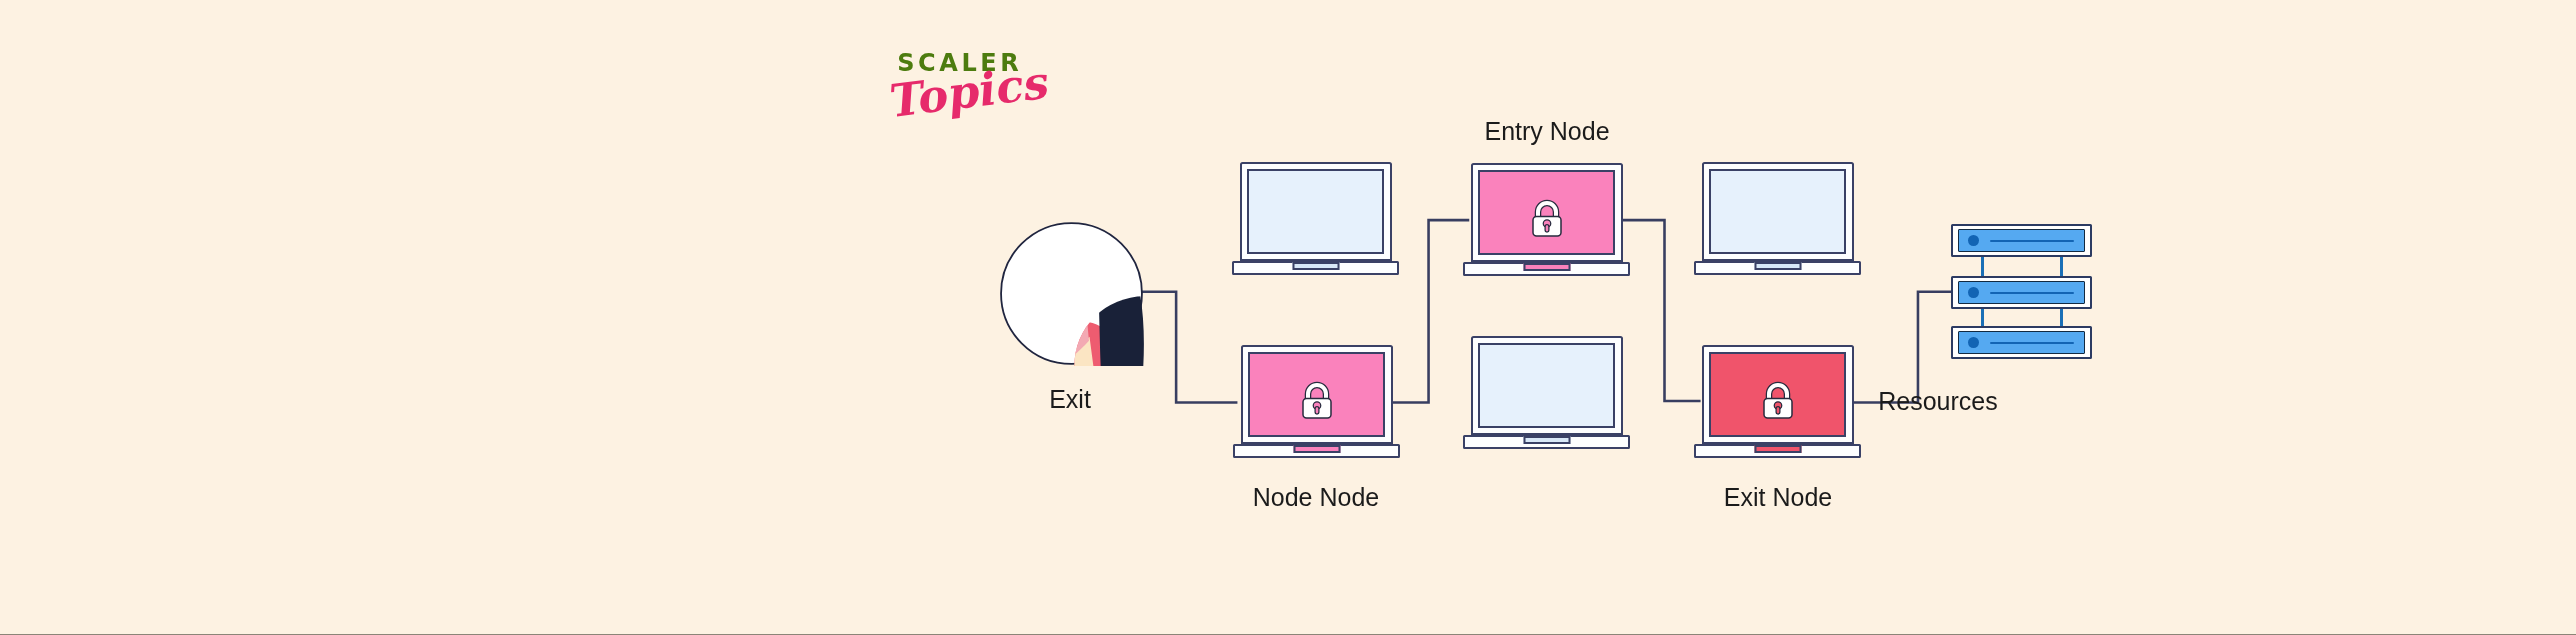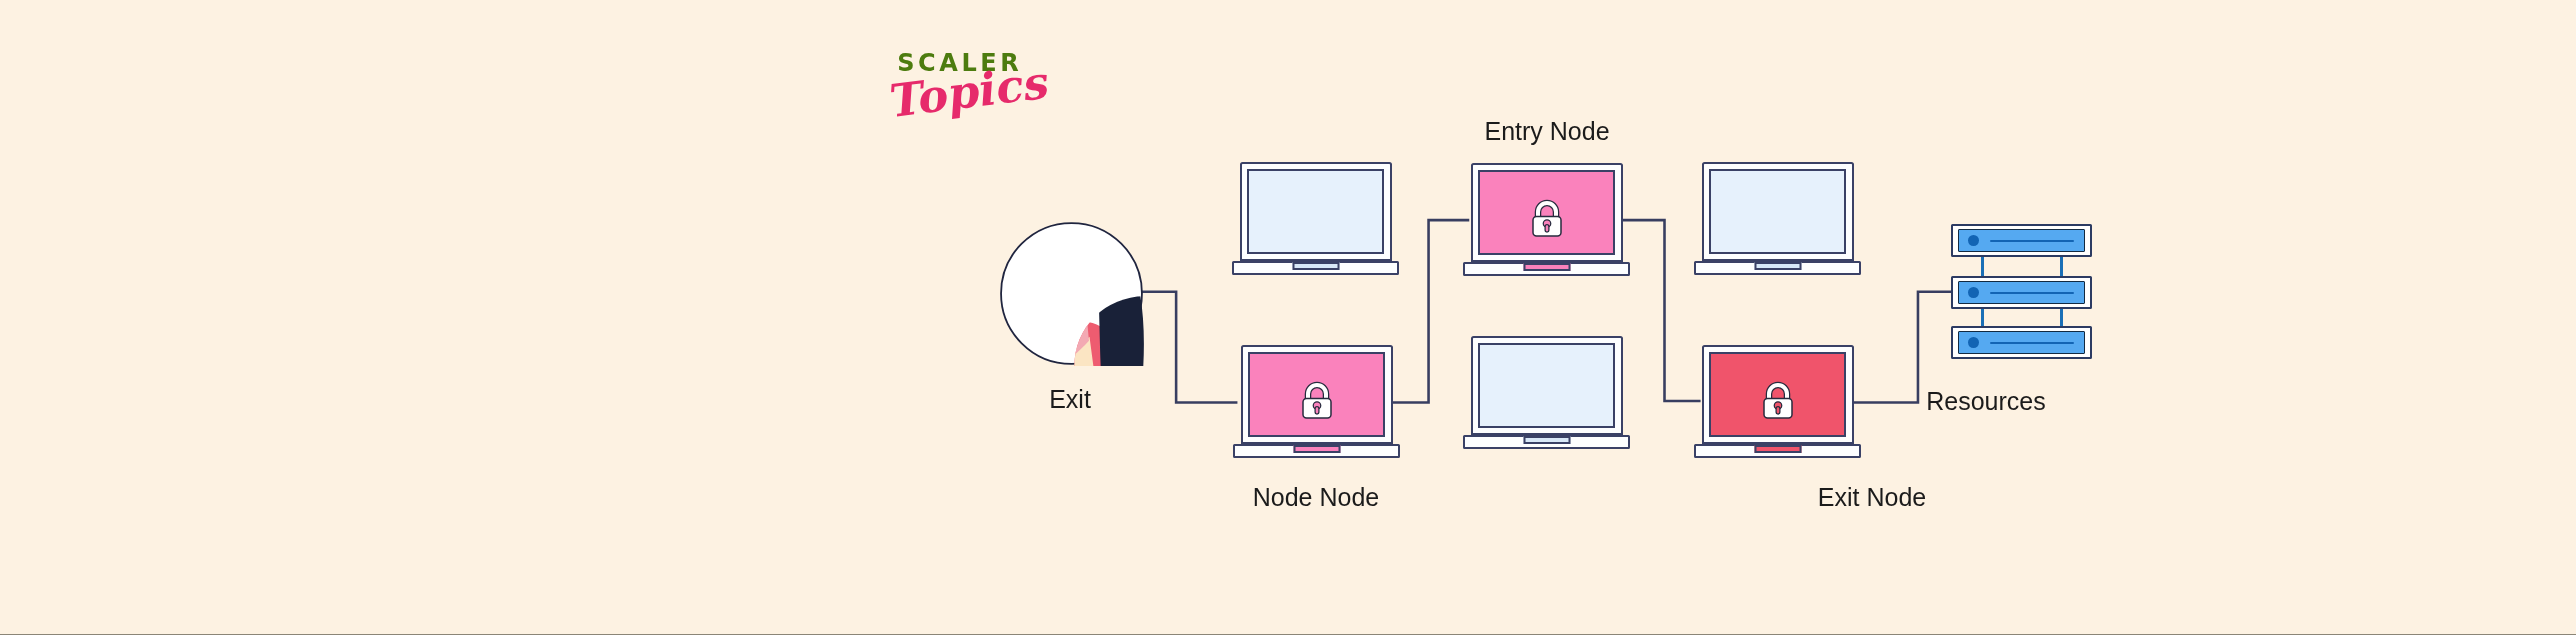--- a/index.html
+++ b/index.html
@@ -225,18 +225,18 @@
   <div class="server" style="top:326px;">
     <div class="server-inner">
       <span class="led"></span>
       <span class="slot"></span>
     </div>
   </div>
 
   <div class="node-label" style="left:1070px;top:385px;">Exit</div>
   <div class="node-label" style="left:1547px;top:117px;">Entry Node</div>
   <div class="node-label" style="left:1316px;top:483px;">Node Node</div>
-  <div class="node-label" style="left:1872px;top:483px;">Exit Node</div>
-  <div class="node-label" style="left:1986px;top:387px;text-align:center;">Resources</div>
+  <div class="node-label" style="left:1778px;top:483px;">Exit Node</div>
+  <div class="node-label" style="left:1938px;top:387px;text-align:center;">Resources</div>
 
   <div class="bottom-strip"></div>
 </div>
 
 
 </body></html>

